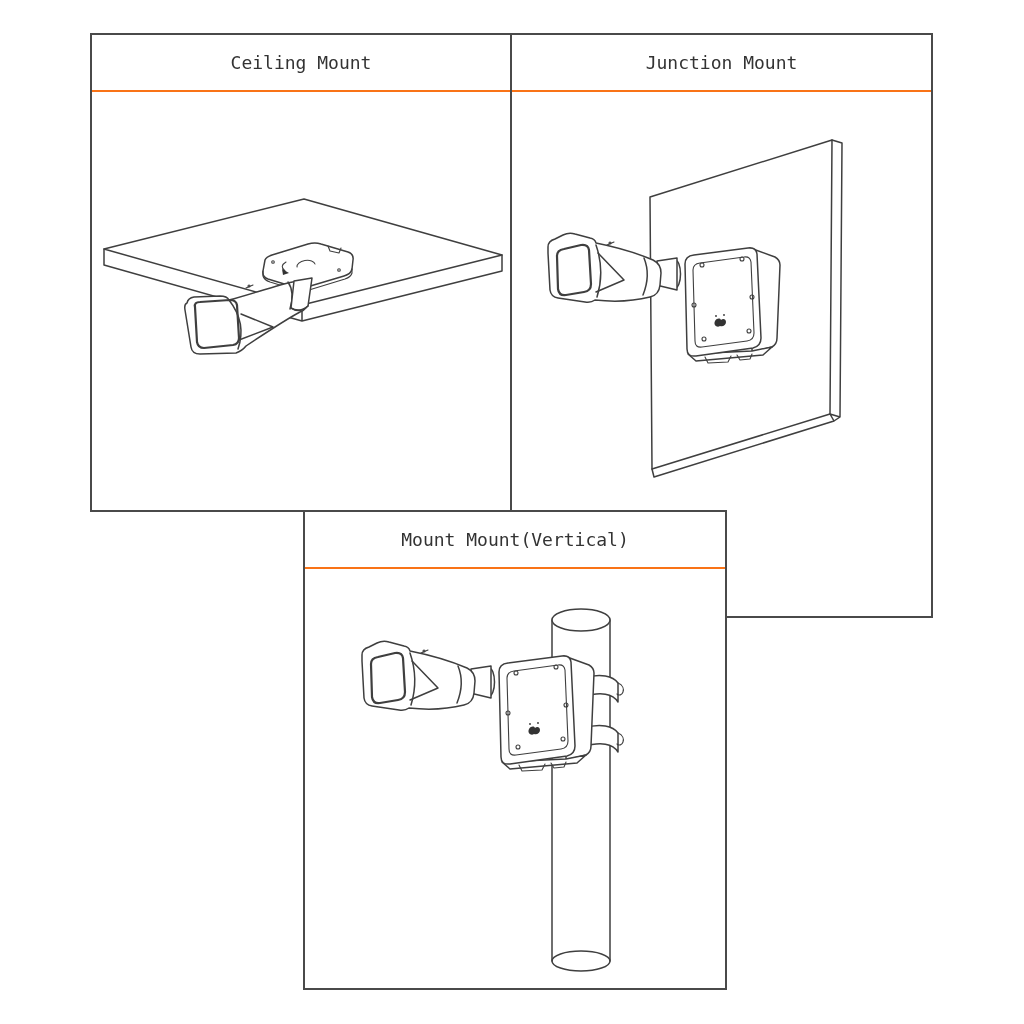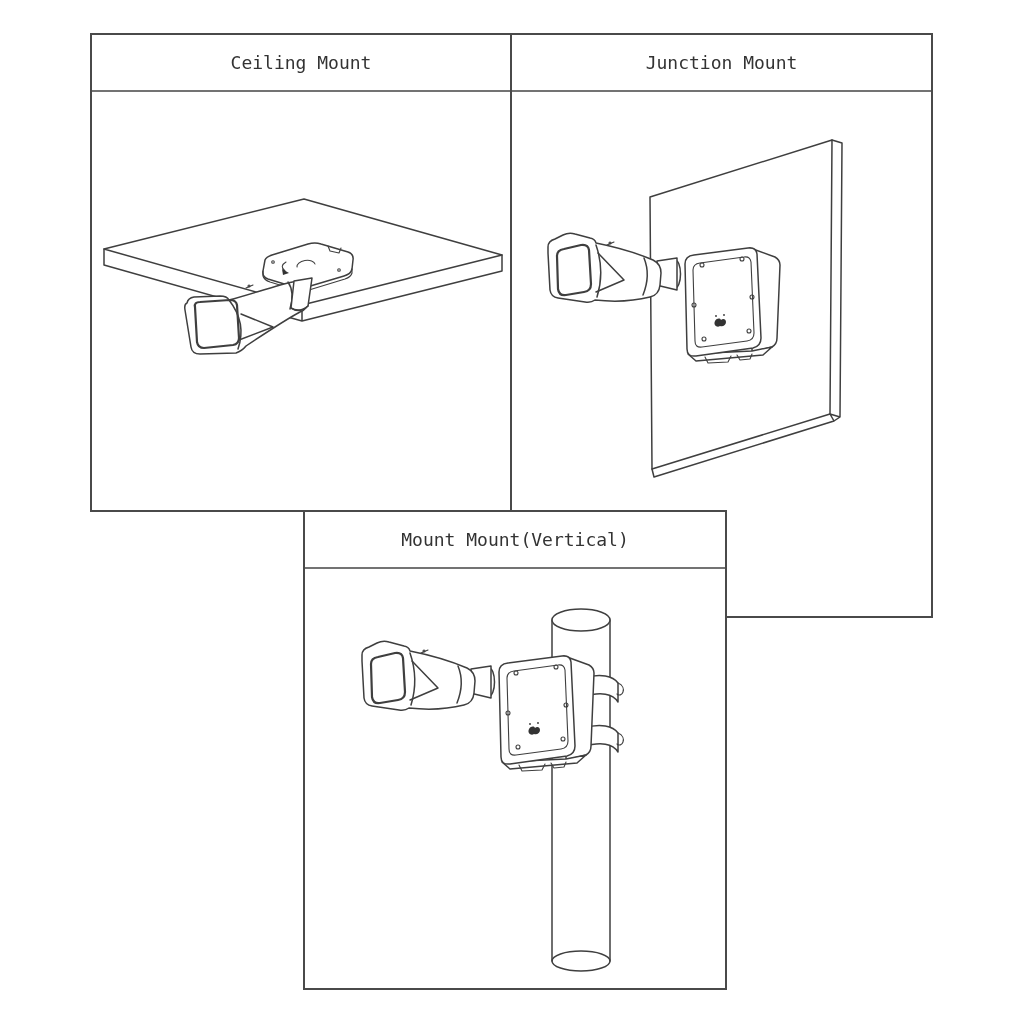--- a/index.html
+++ b/index.html
@@ -11,21 +11,21 @@
     overflow:hidden;
   }
   .panel {
     position:absolute;
     border:2px solid #4a4a4a;
     box-sizing:border-box;
     background:#ffffff;
   }
   .panel-title {
     height:55px;
-    border-bottom:2px solid #737373;
+    border-bottom:2px solid #f97316;
     display:flex; align-items:center; justify-content:center;
     font-size:18px; color:#333333;
     letter-spacing:0px;
     user-select:none;
   }
   .panel-art { display:block; width:100%; }
   #panel-ceiling  { left:90px;  top:33px;  width:422px; height:479px; }
   #panel-junction { left:510px; top:33px;  width:423px; height:585px; }
   #panel-pole     { left:303px; top:510px; width:424px; height:480px; }
 

